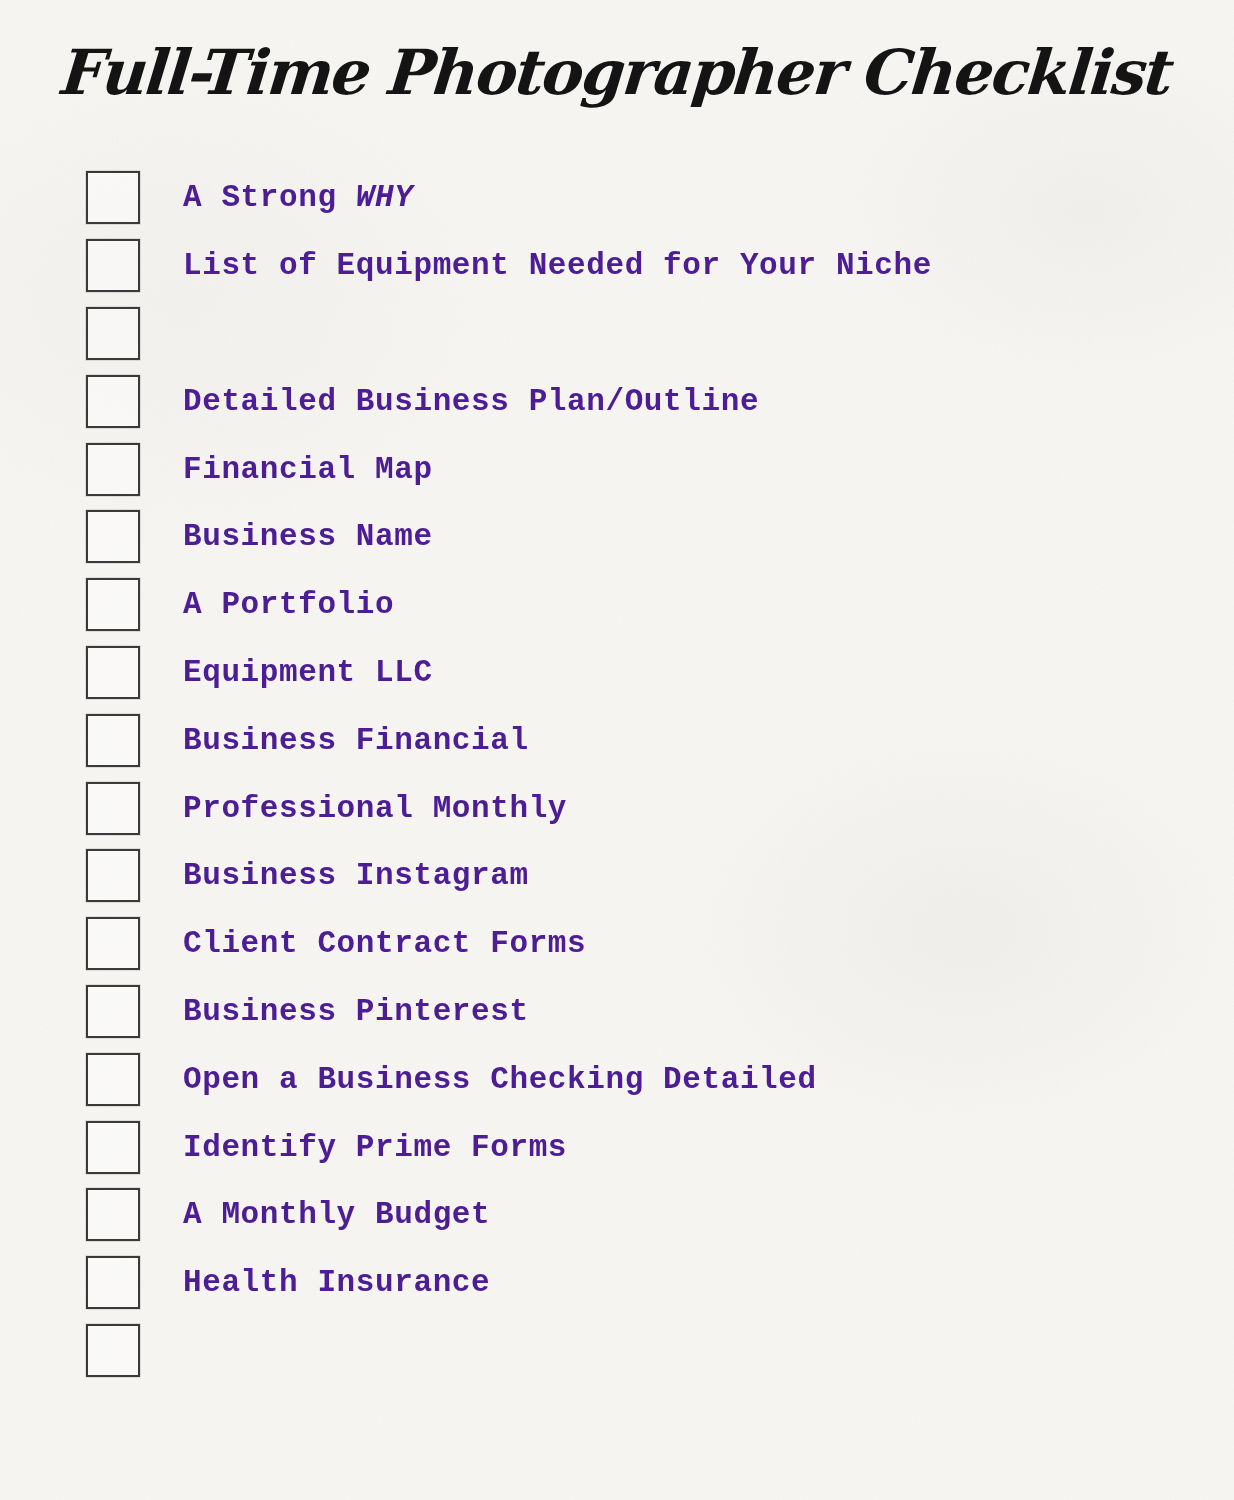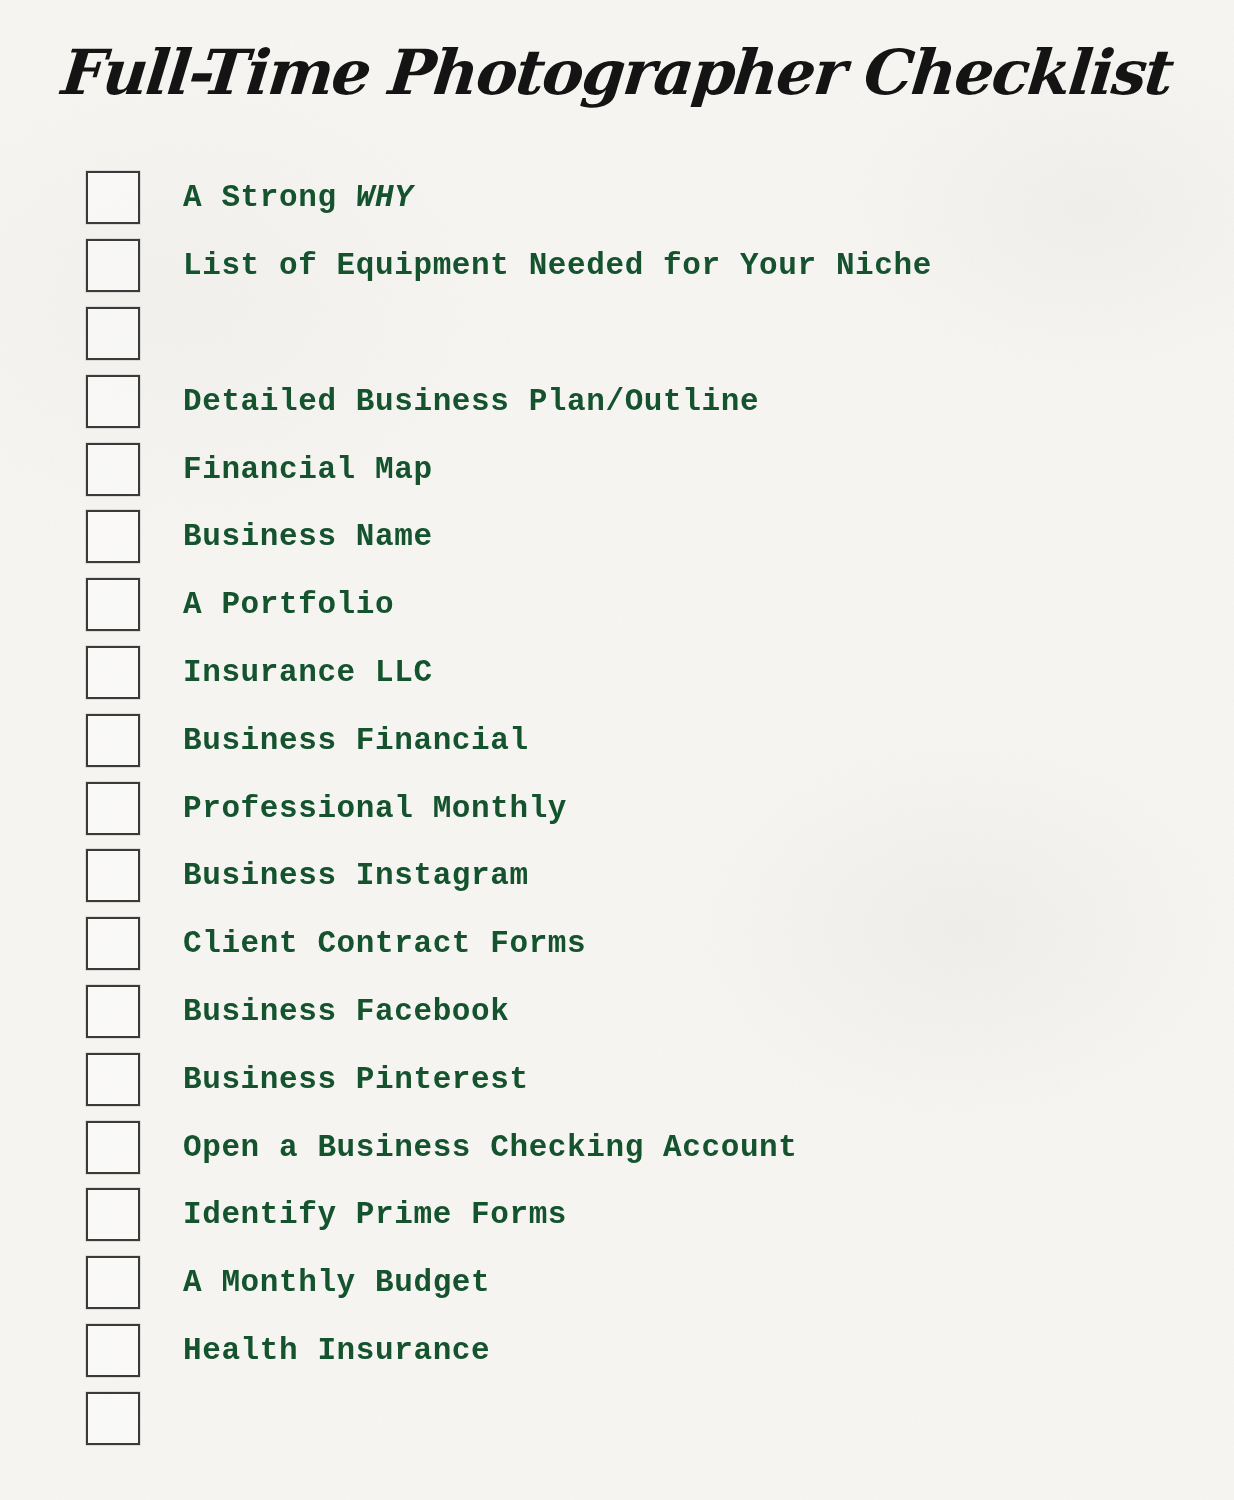--- a/index.html
+++ b/index.html
@@ -52,21 +52,21 @@
     height: 53px;
     border: 2px solid #3a3a3a;
     background: rgba(255,255,255,0.45);
     margin-right: 43px;
     box-shadow: 0 0 0 0.5px rgba(60,60,60,0.25);
   }
   .label {
     font-size: 31px;
     font-weight: 600;
     letter-spacing: 0.6px;
-    color: #14532d;
+    color: #4c1d95;
     white-space: pre;
   }
   .label em { font-style: italic; }
 </style>
 </head>
 <body>
 
 <svg class="texture" xmlns="http://www.w3.org/2000/svg">
   <filter id="paperNoise">
     <feTurbulence type="fractalNoise" baseFrequency="0.9" numOctaves="2" stitchTiles="stitch"></feTurbulence>
@@ -103,49 +103,45 @@
     <div class="row">
     <span class="checkbox"></span>
     <span class="label"><span class="label-main">Business Name</span><em class="label-em"></em></span>
   </div>
     <div class="row">
     <span class="checkbox"></span>
     <span class="label"><span class="label-main">A Portfolio</span><em class="label-em"></em></span>
   </div>
     <div class="row">
     <span class="checkbox"></span>
-    <span class="label"><span class="label-main">Insurance LLC</span><em class="label-em"></em></span>
+    <span class="label"><span class="label-main">Equipment LLC</span><em class="label-em"></em></span>
   </div>
     <div class="row">
     <span class="checkbox"></span>
     <span class="label"><span class="label-main">Business Financial</span><em class="label-em"></em></span>
   </div>
     <div class="row">
     <span class="checkbox"></span>
     <span class="label"><span class="label-main">Professional Monthly</span><em class="label-em"></em></span>
   </div>
     <div class="row">
     <span class="checkbox"></span>
     <span class="label"><span class="label-main">Business Instagram</span><em class="label-em"></em></span>
   </div>
     <div class="row">
     <span class="checkbox"></span>
     <span class="label"><span class="label-main">Client Contract Forms</span><em class="label-em"></em></span>
   </div>
     <div class="row">
     <span class="checkbox"></span>
-    <span class="label"><span class="label-main">Business Facebook</span><em class="label-em"></em></span>
-  </div>
-    <div class="row">
-    <span class="checkbox"></span>
     <span class="label"><span class="label-main">Business Pinterest</span><em class="label-em"></em></span>
   </div>
     <div class="row">
     <span class="checkbox"></span>
-    <span class="label"><span class="label-main">Open a Business Checking Account</span><em class="label-em"></em></span>
+    <span class="label"><span class="label-main">Open a Business Checking Detailed</span><em class="label-em"></em></span>
   </div>
     <div class="row">
     <span class="checkbox"></span>
     <span class="label"><span class="label-main">Identify Prime Forms</span><em class="label-em"></em></span>
   </div>
     <div class="row">
     <span class="checkbox"></span>
     <span class="label"><span class="label-main">A Monthly Budget</span><em class="label-em"></em></span>
   </div>
     <div class="row">

